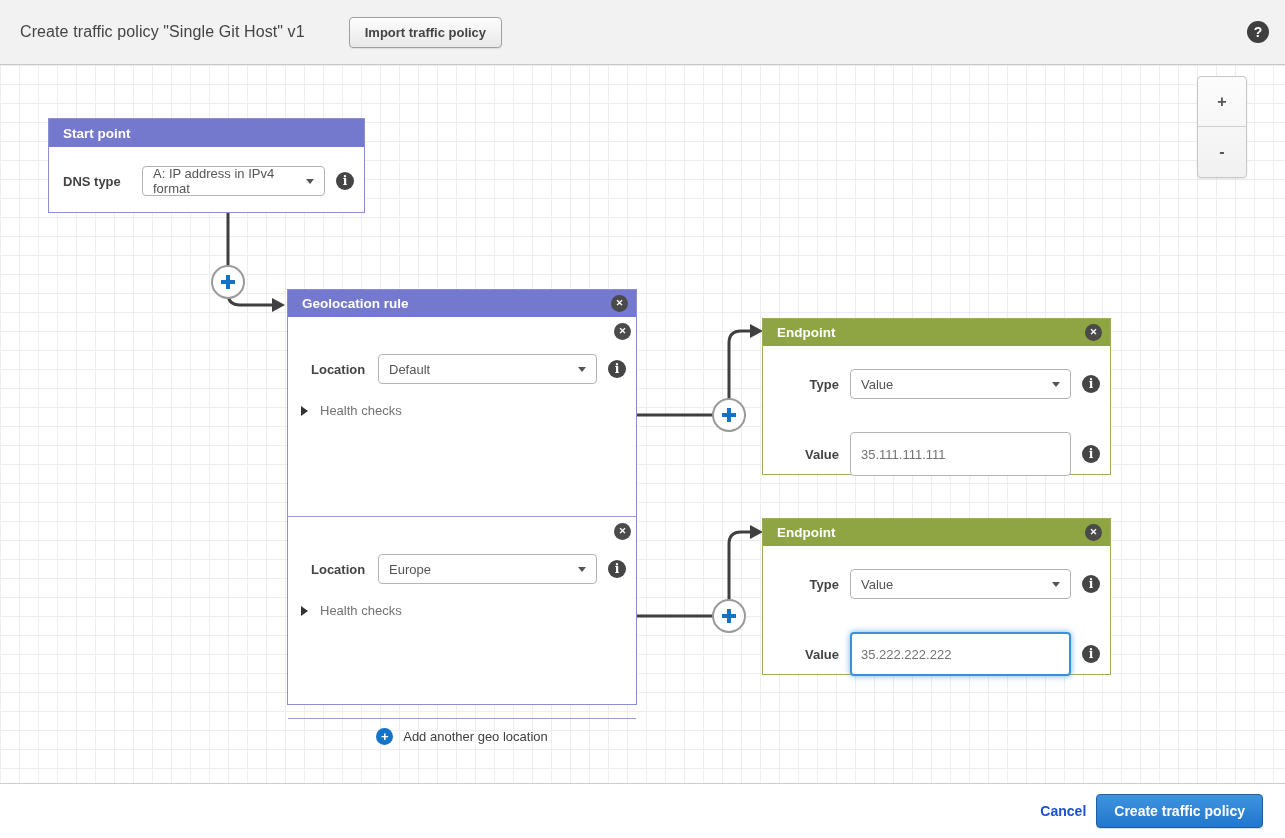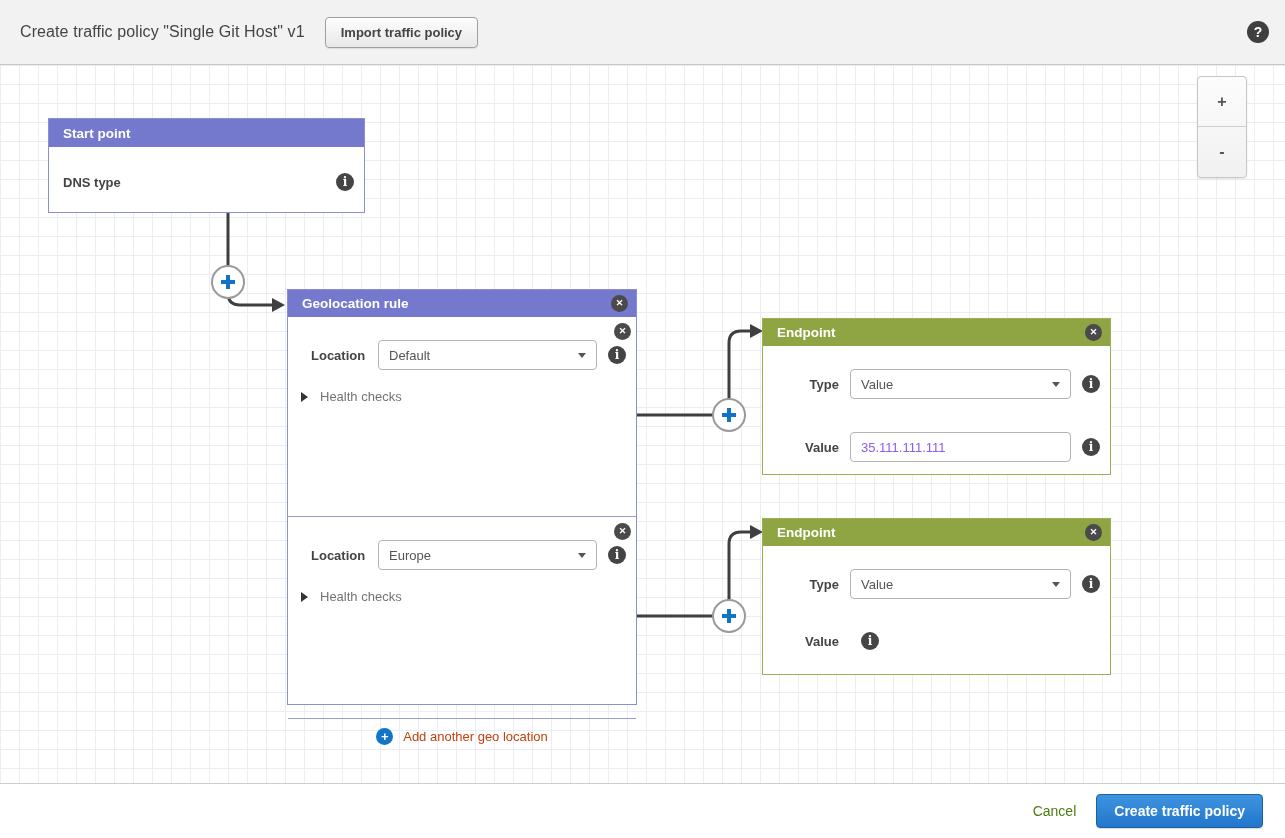--- a/index.html
+++ b/index.html
@@ -3,21 +3,21 @@
 <meta charset="utf-8">
 <style>
   * { margin:0; padding:0; box-sizing:border-box; }
   html,body { width:1285px; height:838px; overflow:hidden; }
   body { font-family:"Liberation Sans", sans-serif; background:#fff; position:relative; }
 
   
   .topbar { height:65px; background:#f2f2f2; border-bottom:1px solid #c7c7c7;
             display:flex; align-items:center; }
   .page-title { margin-left:20px; font-size:16px; color:#444; letter-spacing:.1px; }
-  .import-btn { margin-left:20px; padding:7px 15px; font-size:13px; font-weight:bold; color:#444;
+  .import-btn { margin-left:44px; padding:7px 15px; font-size:13px; font-weight:bold; color:#444;
                 background:linear-gradient(#fdfdfd,#e8e8e8); border:1px solid #9f9f9f; border-radius:4px;
                 box-shadow:0 1px 1px rgba(0,0,0,.08); cursor:pointer; }
   .help-circle { margin-left:auto; margin-right:16px; width:22px; height:22px; border-radius:50%;
                  background:#3f3f3f; color:#fff; font-weight:bold; font-size:14px;
                  display:flex; align-items:center; justify-content:center; cursor:pointer; }
 
   
   .canvas { position:relative; width:1285px; height:719px; background:#fff; border-bottom:1px solid #ccc;
             background-image:linear-gradient(to right,#ececf2 1px,transparent 1px),
                              linear-gradient(to bottom,#ececf2 1px,transparent 1px);
@@ -47,59 +47,59 @@
                flex:0 0 18px; font-family:"DejaVu Serif",serif; font-size:12px; font-weight:bold; font-style:normal;
                display:flex; align-items:center; justify-content:center; margin-left:11px; cursor:pointer; }
 
   .form-row { display:flex; align-items:center; padding-left:14px; padding-right:10px; }
   .form-label { font-size:13px; font-weight:bold; color:#444; flex-shrink:0; }
   .dropdown { width:232px; height:30px; background:#fff; border:1px solid #b3b3b3; border-radius:4px;
               display:flex; align-items:center; justify-content:space-between; padding:0 10px;
               font-size:13px; color:#555; cursor:pointer; }
   .caret { width:0; height:0; border-left:4.5px solid transparent; border-right:4.5px solid transparent;
            border-top:5px solid #555; }
-  .text-input { width:232px; height:30px; border:1px solid #b3b3b3; border-radius:4px; padding:0 10px;
-                font-size:13px; color:#8b5cf6; font-family:"Liberation Sans",sans-serif; background:#fff; }
+  .text-input { width:232px; height:44px; border:1px solid #b3b3b3; border-radius:4px; padding:0 10px;
+                font-size:13px; color:#737373; font-family:"Liberation Sans",sans-serif; background:#fff; }
   .text-input.focused { border:2px solid #3d8fd8; box-shadow:0 0 6px rgba(64,150,222,.75); padding:0 9px; }
 
   
   .start-box { left:48px; top:53px; width:317px; height:95px; }
   .start-box .node-header { height:28px; }
-  .start-box .form-row { margin-top:26px;justify-content:space-between; }
+  .start-box .form-row { margin-top:19px; }
   .start-box .form-label { width:79px; }
 
   
   .geo-box { left:287px; top:224px; width:350px; height:416px; }
   .geo-section { position:relative; }
   .geo-section-1 { height:199px; }
   .geo-section-2 { height:202px; border-top:1px solid #9a9ed8; }
   .geo-section .close-icon { position:absolute; top:6px; right:5px; }
-  .geo-section .form-row { padding-top:23px; padding-left:23px; }
+  .geo-section .form-row { padding-top:37px; padding-left:23px; }
   .geo-section .form-label { width:67px; }
   .health-row { display:flex; align-items:center; margin-top:19px; padding-left:13px;
                 font-size:13px; color:#737373; cursor:pointer; }
   .tri-right { width:0; height:0; border-top:5px solid transparent; border-bottom:5px solid transparent;
                border-left:7px solid #333; margin-right:12px; }
   .geo-footer { height:35px; border-top:1px solid #9a9ed8; display:flex; align-items:center;
                 justify-content:center; cursor:pointer; }
   .add-plus { width:17px; height:17px; border-radius:50%; background:#1274c8; color:#fff; font-size:13px;
               font-weight:bold; display:flex; align-items:center; justify-content:center; margin-right:10px; line-height:1; }
-  .add-label { font-size:13px; color:#c2410c; }
+  .add-label { font-size:13px; color:#404040; }
 
   
   .ep-box { left:762px; width:349px; height:157px; }
   .ep-1 { top:253px; } .ep-2 { top:453px; }
   .ep-box .form-row { padding-left:14px; }
   .ep-row-type { margin-top:23px; }
   .ep-row-value { margin-top:33px; }
   .ep-box .form-label { width:62px; text-align:right; margin-right:11px; }
 
   
   .footer { height:54px; display:flex; align-items:center; justify-content:flex-end; padding-right:22px; background:#fff; }
-  .cancel-link { font-size:14px; font-weight:normal; color:#4d7c0f; cursor:pointer; margin-right:20px; text-decoration:none; }
+  .cancel-link { font-size:14px; font-weight:bold; color:#1d4ed8; cursor:pointer; margin-right:10px; text-decoration:none; }
   .create-btn { padding:8px 17px; font-size:14px; font-weight:bold; color:#fff;
                 background:linear-gradient(#3f94e0,#2276cc); border:1px solid #1e5f9e; border-radius:4px;
                 box-shadow:0 1px 1px rgba(0,0,0,.15); cursor:pointer;text-align:right; }
 </style>
 </head>
 <body>
 
 <div class="topbar">
   <div class="page-title">Create traffic policy "Single Git Host" v1</div>
   <button class="import-btn">Import traffic policy</button>
@@ -137,20 +137,24 @@
     <button class="zoom-btn">+</button>
     <button class="zoom-btn">-</button>
   </div>
 
   <div class="node purple start-box">
     <div class="node-header">
       <span>Start point</span>
     </div>
     <div class="form-row">
       <span class="form-label">DNS type</span>
+      <div class="dropdown">
+        <span>A: IP address in IPv4 format</span>
+        <span class="caret"></span>
+      </div>
       <span class="info-icon">i</span>
     </div>
   </div>
 
   <div class="node purple geo-box">
     <div class="node-header">
       <span>Geolocation rule</span>
       <span class="close-icon">✕</span>
     </div>
 
@@ -220,20 +224,21 @@
     <div class="form-row ep-row-type">
       <span class="form-label">Type</span>
       <div class="dropdown">
         <span>Value</span>
         <span class="caret"></span>
       </div>
       <span class="info-icon">i</span>
     </div>
     <div class="form-row ep-row-value">
       <span class="form-label">Value</span>
+      <input class="text-input focused" type="text" value="35.222.222.222" style="">
       <span class="info-icon">i</span>
     </div>
   </div>
 
 </div>
 
 <div class="footer">
   <a class="cancel-link">Cancel</a>
   <button class="create-btn">Create traffic policy</button>
 </div>

